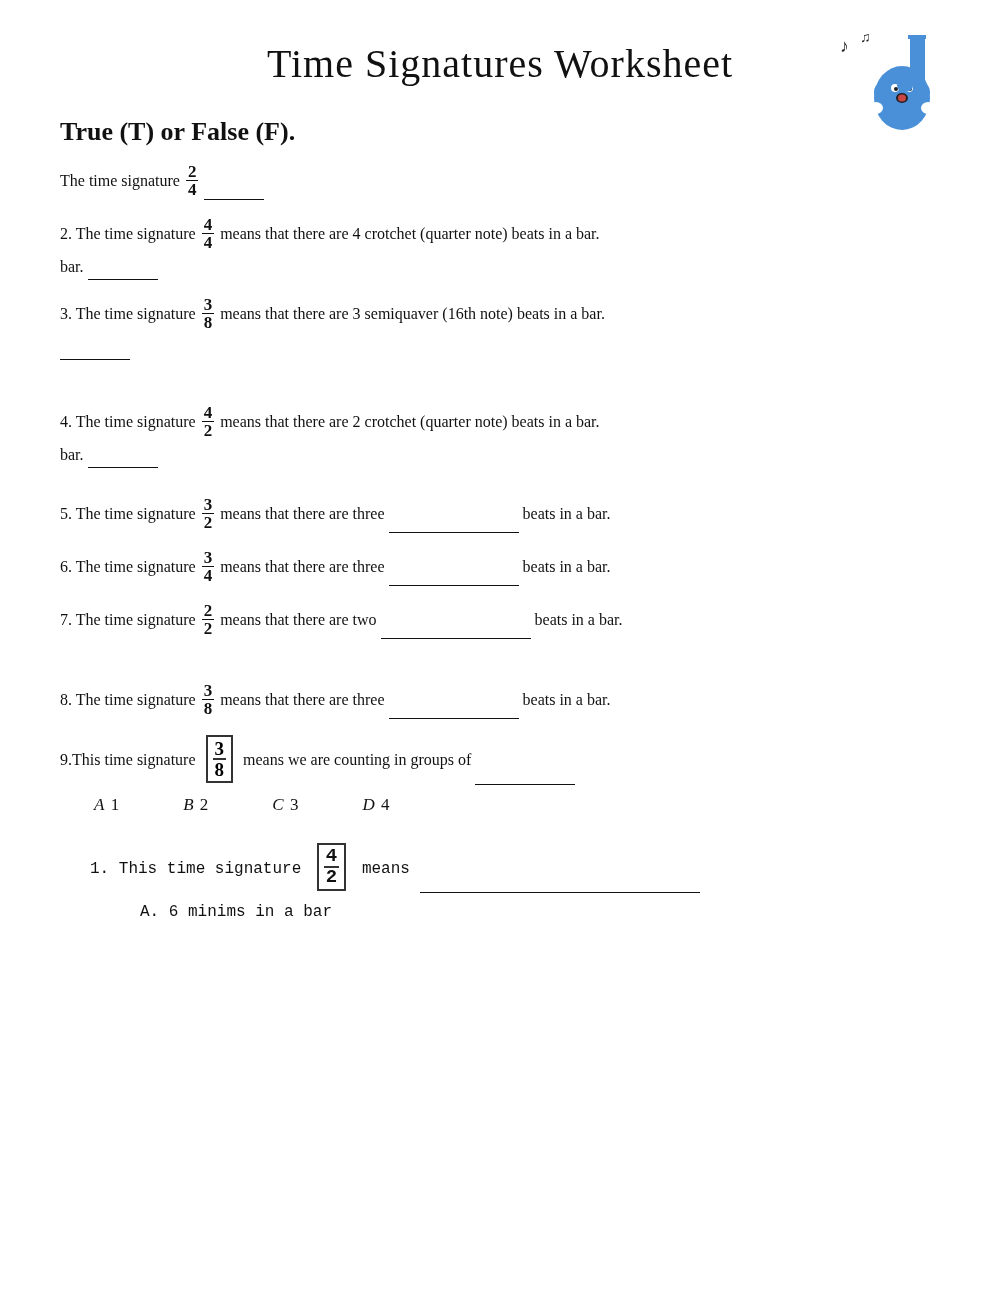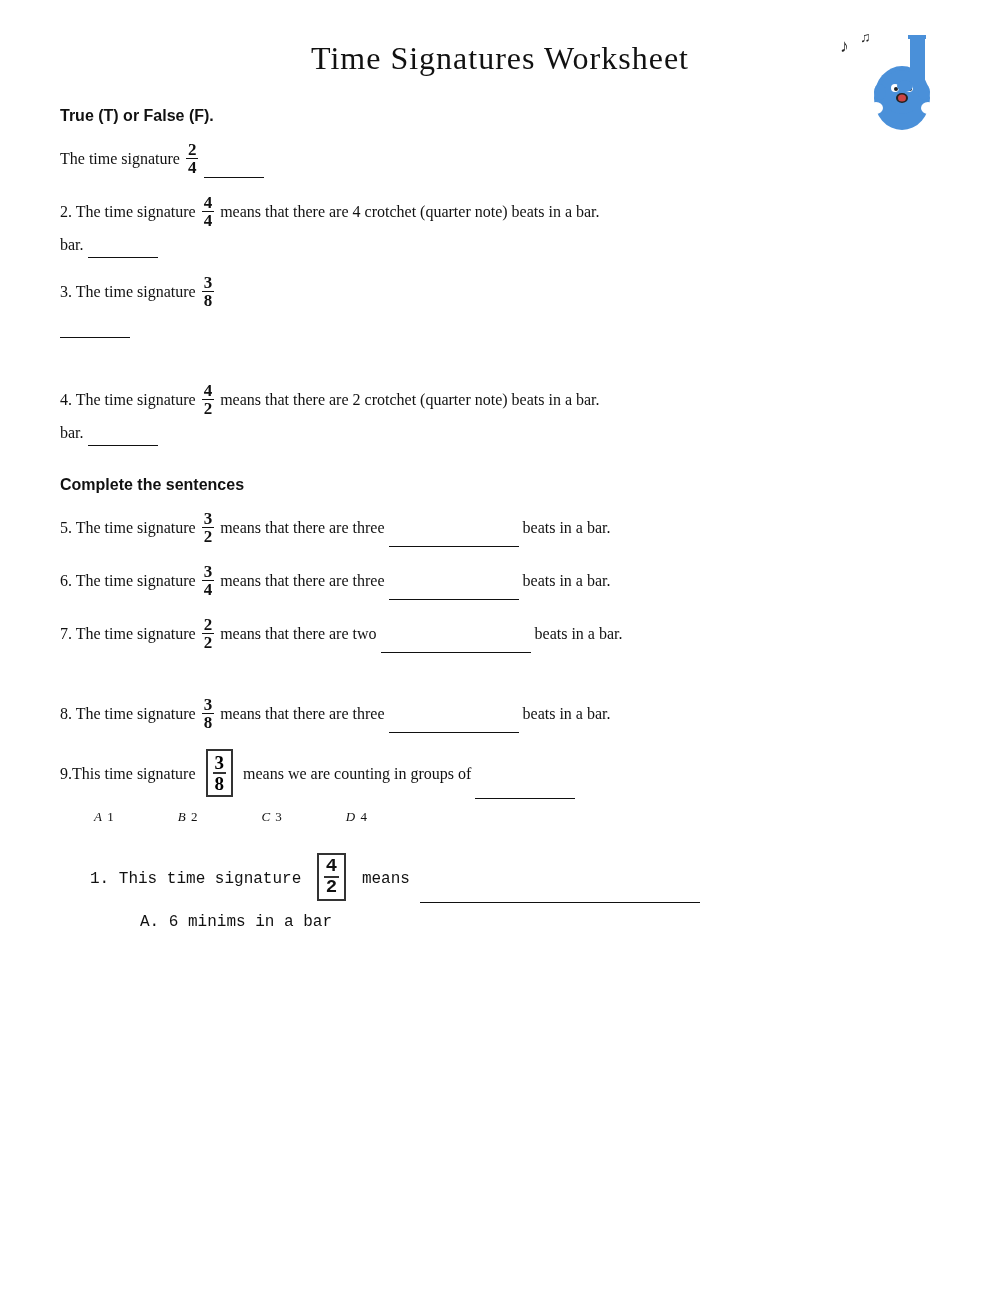--- a/index.html
+++ b/index.html
@@ -12,38 +12,38 @@
       min-height: 1291px;
       padding: 30px 60px 40px 60px;
       position: relative;
     }
     .header {
       text-align: center;
       margin-bottom: 30px;
       position: relative;
     }
     .header-title {
-      font-size: 32px;
+      font-size: 40px;
       font-weight: normal;
       font-family: 'Times New Roman', serif;
       letter-spacing: 1px;
       margin-top: 10px;
     }
     .music-character {
       position: absolute;
       right: 0;
       top: -10px;
       width: 110px;
       height: 110px;
     }
     .section-title {
-      font-size: 16px;
+      font-size: 26px;
       font-weight: bold;
       margin-bottom: 18px;
-      font-family: Liberation Sans, sans-serif;
+      font-family: Liberation Serif, serif;
     }
     .question-block {
       margin-bottom: 18px;
       line-height: 1.7;
       font-size: 16px;
     }
     .time-sig {
       display: inline-flex;
       flex-direction: column;
       align-items: center;
@@ -82,21 +82,21 @@
       margin-left: 30px;
     }
     .mc-options p {
       margin-bottom: 6px;
     }
     .mc-row {
       display: flex;
       gap: 60px;
       margin: 10px 0 10px 30px;
       font-weight: bold;
-      font-size: 13px;
+      font-size: 17px;
     }
     .mc-row span {
       font-weight: normal;
       margin-left: 2px;
     }
     .q9-block {
       margin: 20px 0 10px 0;
       font-size: 16px;
     }
     .q1-block {
@@ -175,39 +175,38 @@
     <span>bar. </span>
     <span class="blank" style="min-width:70px;"></span>
   </div>
 
   <div class="question-block">
     <span>3. The time signature </span>
     <span class="time-sig">
       <span class="top">3</span>
       <span class="bot">8</span>
     </span>
-    <br>
+    <span>means that there are 3 semiquaver (16th note) beats in a bar.</span><br>
     <span class="blank" style="min-width:70px;"></span>
   </div>
 
   <div class="question-block">
     <br>
     <span>4. The time signature </span>
     <span class="time-sig">
       <span class="top">4</span>
       <span class="bot">2</span>
     </span>
     <span>means that there are 2 crotchet (quarter note) beats in a bar.</span><br>
     <span>bar. </span>
     <span class="blank" style="min-width:70px;"></span>
   </div>
 </div>
 
 <div class="section-divider" style="margin-top:30px;">
-  <div class="section-title">Complete the sentences</div>
 
   <div class="question-block">
     <span>5. The time signature </span>
     <span class="time-sig">
       <span class="top">3</span>
       <span class="bot">2</span>
     </span>
     <span>means that there are three</span>
     <span class="blank blank-long"></span>
     <span>beats in a bar.</span>

